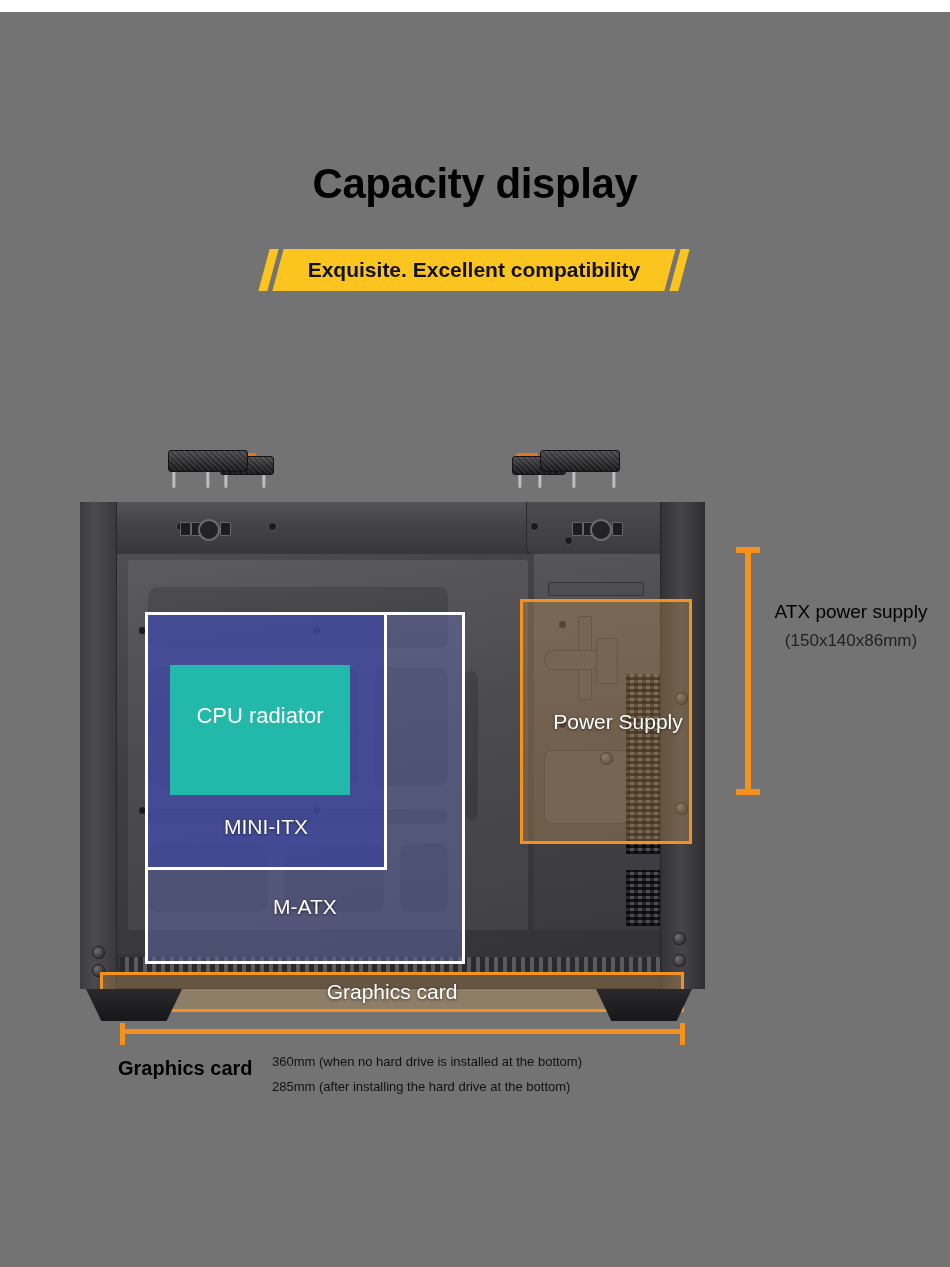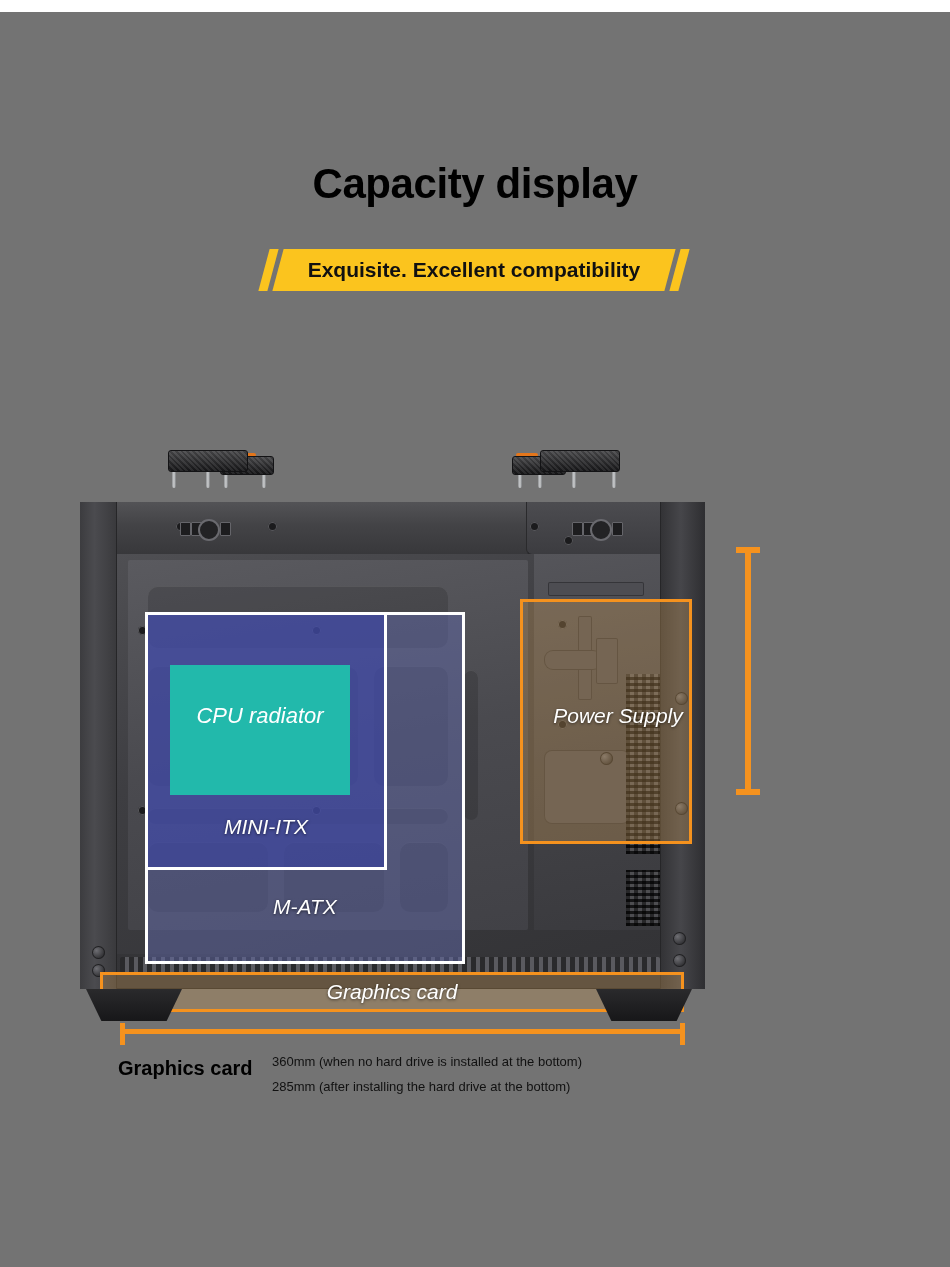--- a/index.html
+++ b/index.html
@@ -125,21 +125,20 @@
 
   
   .chassis {
     position: absolute;
     left: 0; top: 55px;
     width: 625px;
     height: 487px;
     background: linear-gradient(180deg,#47474a 0%, #3a3a3d 10%, #343437 100%);
     border-radius: 4px 4px 2px 2px;
     box-shadow: inset 0 0 0 1px #222224;
-    font-style: italic;
   }
   .chassis-top {
     position: absolute;
     left: 0; top: 0;
     width: 625px; height: 52px;
     background: linear-gradient(180deg,#535356 0%, #434346 45%, #38383b 100%);
     border-bottom: 1px solid #232325;
   }
   .top-notch {
     position: absolute;
@@ -298,21 +297,21 @@
   .lbl-matx { left: 65px; top: 393px; width: 320px; }
 
   .ov-psu {
     position: absolute;
     left: 440px; top: 97px;
     width: 172px; height: 245px;
     background: rgba(196,150,84,.34);
     border: 3px solid #f5921e;
     box-sizing: border-box;
   }
-  .lbl-psu { left: 440px; top: 202px; width: 196px; }
+  .lbl-psu { left: 440px; top: 208px; width: 196px; }
 
   .ov-gpu {
     position: absolute;
     left: 20px; top: 470px;
     width: 584px; height: 40px;
     background: rgba(196,150,84,.34);
     border: 3px solid #f5921e;
     box-sizing: border-box;
   }
   .lbl-gpu { left: 20px; top: 478px; width: 584px; }
@@ -518,20 +517,22 @@
       <div class="foot f-right"></div>
     </div>
   </div>
 
   <div class="dim-v"></div>
   <div class="dim-v-cap top"></div>
   <div class="dim-v-cap bot"></div>
 
   <div class="psu-specs">
     <div class="spec-row">
+      <div class="spec-name">ATX power supply</div>
+      <div class="spec-dims">(150x140x86mm)</div>
     </div>
     <div class="spec-gap"></div>
   </div>
 
   <div class="dim-h"></div>
   <div class="dim-h-cap l"></div>
   <div class="dim-h-cap r"></div>
 
   <div class="gpu-label-bottom">Graphics card</div>
   <div class="gpu-notes">

